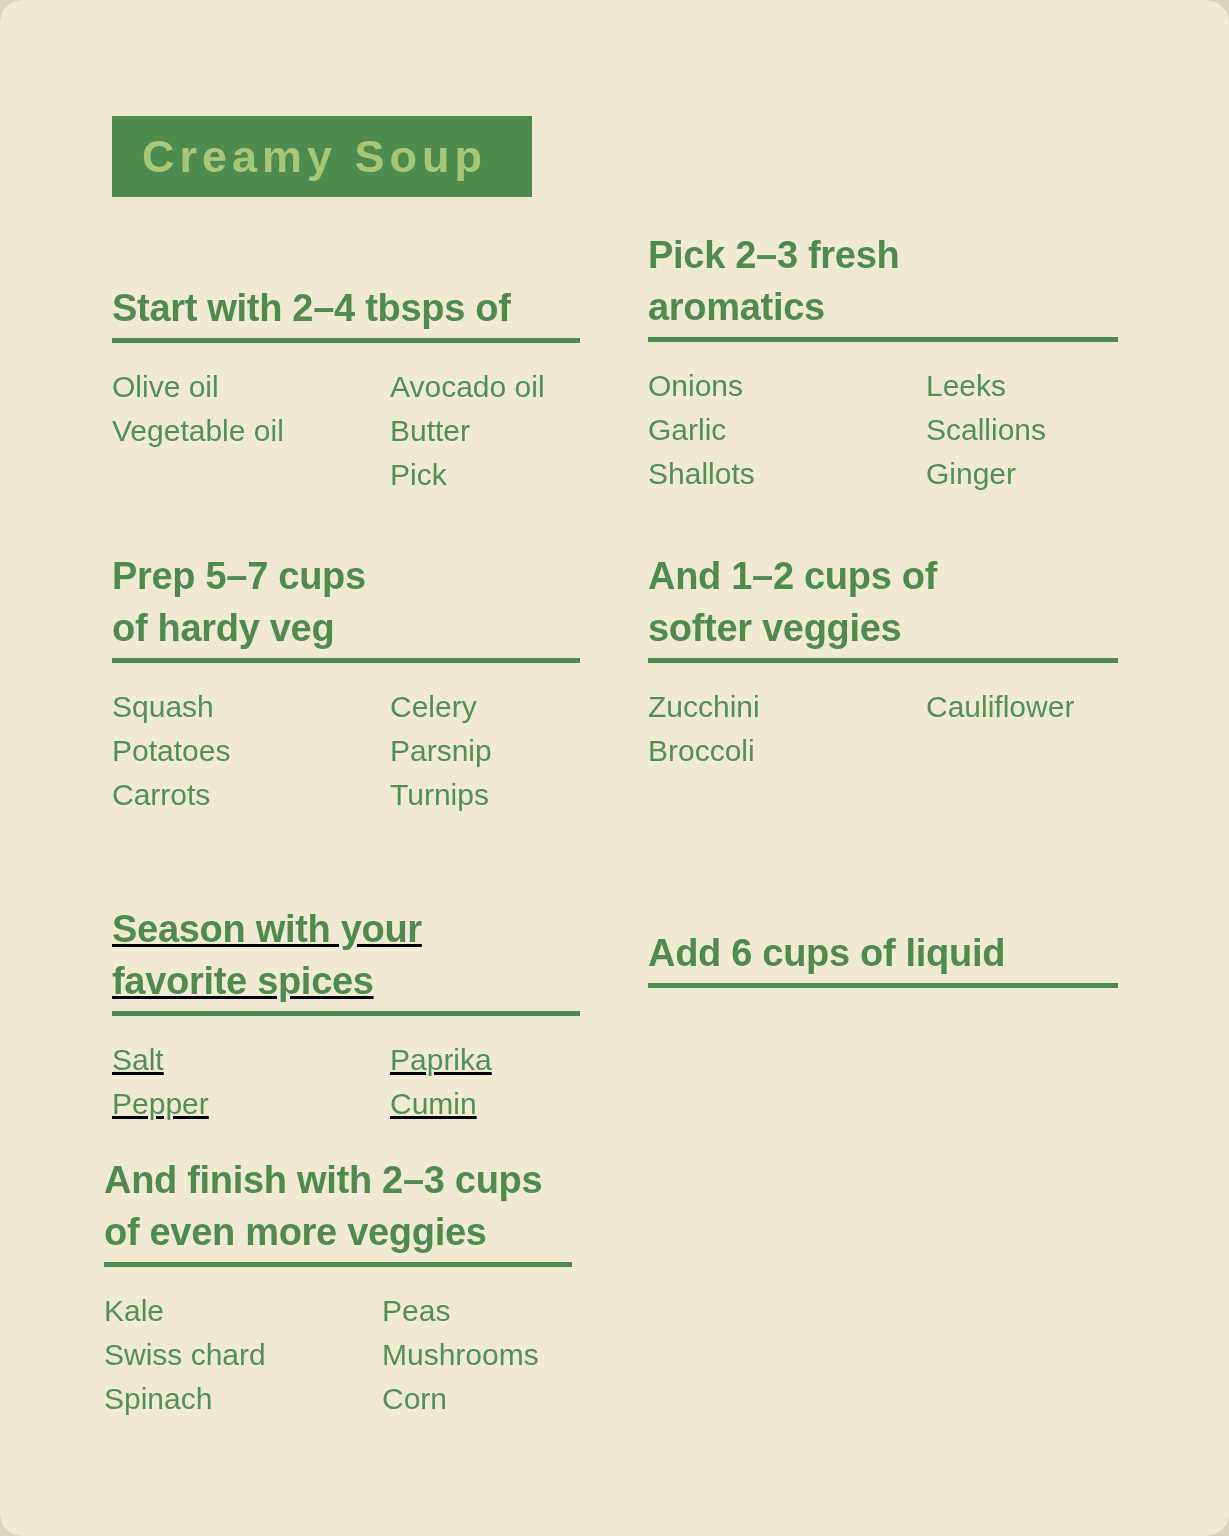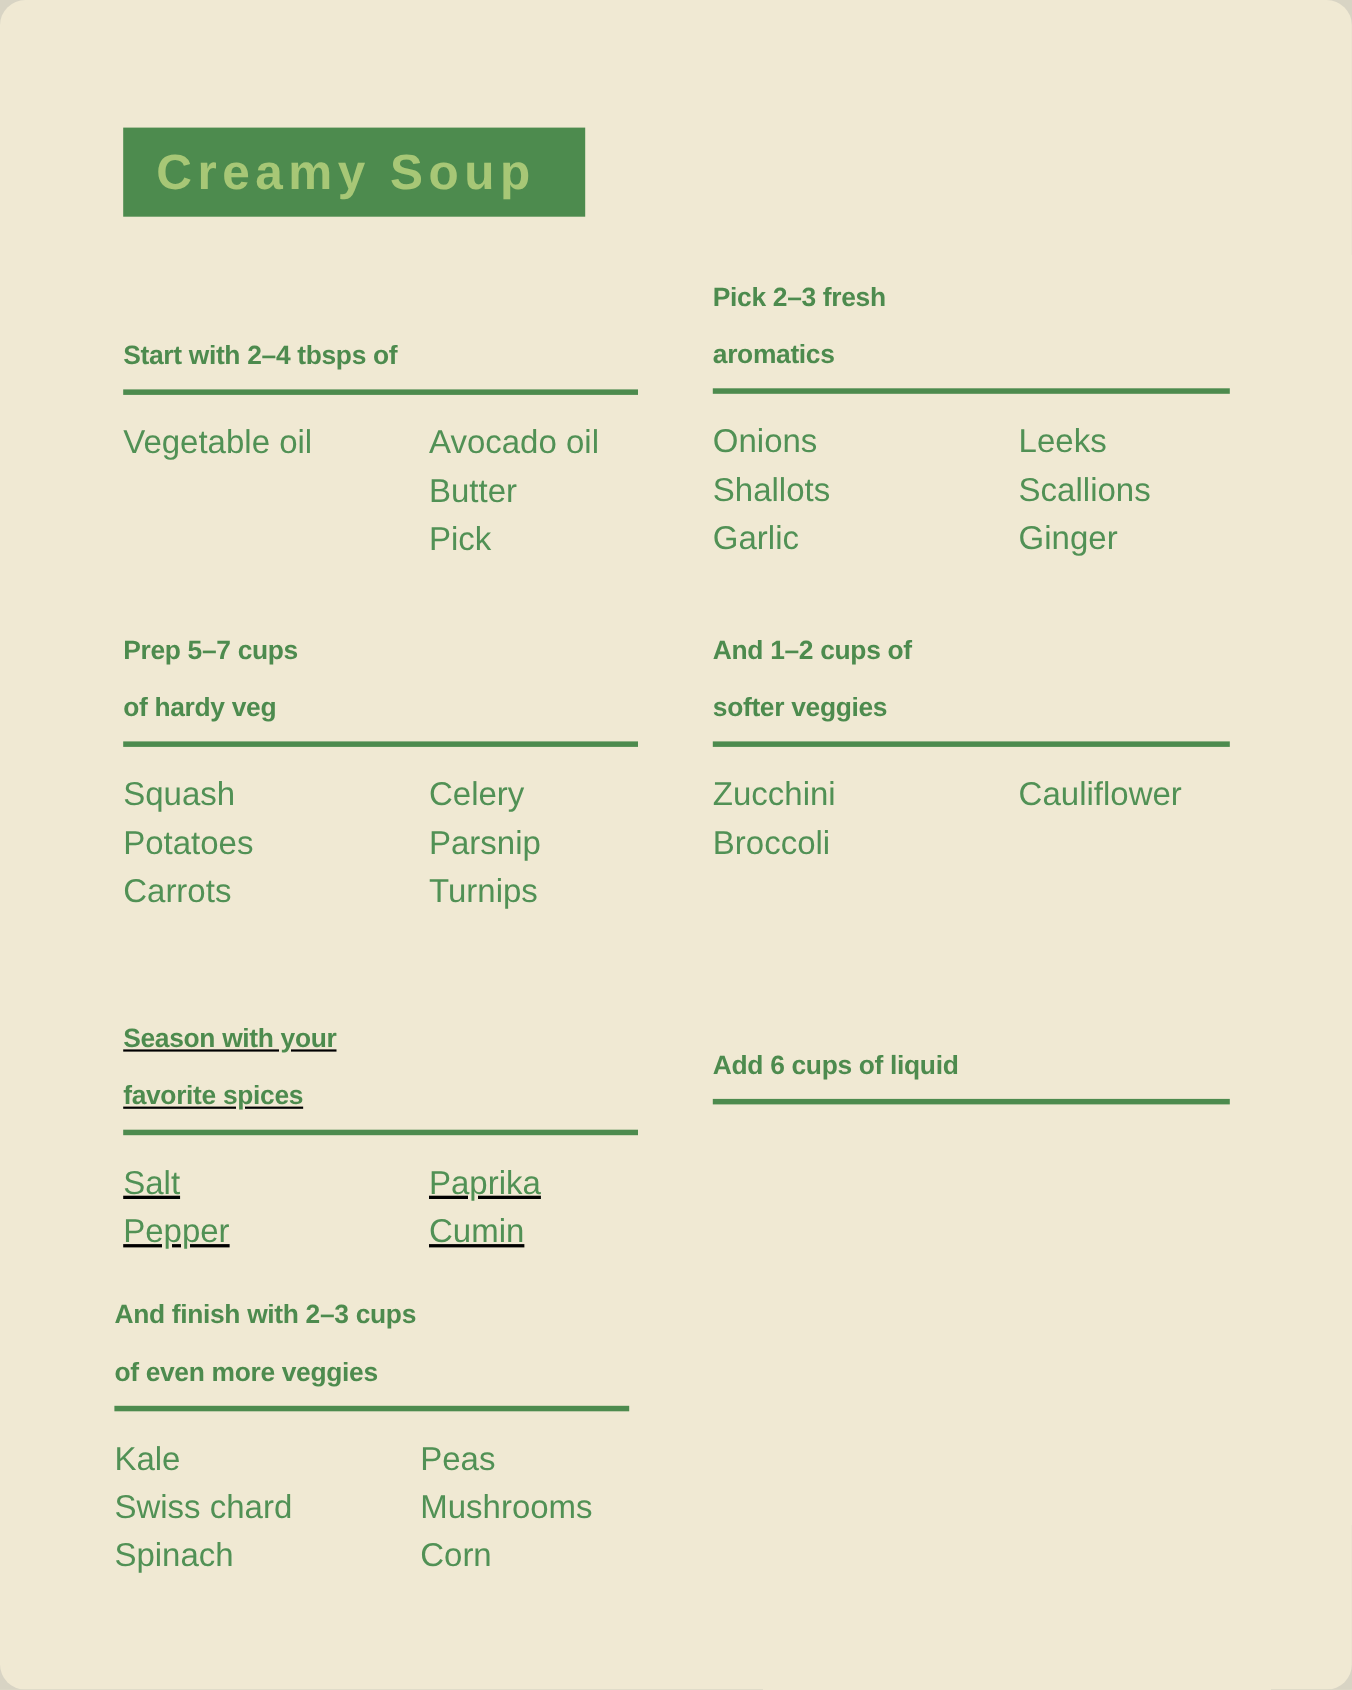--- a/index.html
+++ b/index.html
@@ -38,27 +38,26 @@
   .section { position: absolute; width: 468px; }
   .s0 { left: 112px; top: 282px; }
   .s1 { left: 648px; top: 229px; width: 470px; }
   .s2 { left: 112px; top: 550px; }
   .s3 { left: 648px; top: 550px; width: 470px; }
   .s4 { left: 112px; top: 903px; text-decoration: underline; }
   .s5 { left: 648px; top: 927px; width: 470px; }
   .s6 { left: 104px; top: 1154px; }
 
   .heading {
-    font-size: 24px;
+    font-size: 38px;
     font-weight: bold;
     line-height: 52px;
     letter-spacing: -0.3px;
     color: var(--green, #4d8b4e);
     white-space: nowrap;
-    margin-top: 16px;
   }
   .heading span { display: block; }
 
   .divider {
     height: 5px;
     background: var(--green, #4d8b4e);
     margin-top: 4px;
   }
 
   .list { display: flex; margin-top: 22px; }
@@ -81,41 +80,42 @@
   </div>
 
   <section class="section s0">
     <h2 class="heading">
       <span>Start with 2–4 tbsps of</span>
       <span></span>
     </h2>
     <div class="divider"></div>
     <div class="list">
       <div class="c1">
+        <div class="item">Olive oil</div>
         <div class="item">Vegetable oil</div>
       </div>
       <div class="c2">
         <div class="item">Avocado oil</div>
         <div class="item">Butter</div>
         <div class="item">Pick</div>
       </div>
     </div>
   </section>
 
   <section class="section s1">
     <h2 class="heading">
       <span>Pick 2–3 fresh</span>
       <span>aromatics</span>
     </h2>
     <div class="divider"></div>
     <div class="list">
       <div class="c1">
         <div class="item">Onions</div>
+        <div class="item">Garlic</div>
         <div class="item">Shallots</div>
-        <div class="item">Garlic</div>
       </div>
       <div class="c2">
         <div class="item">Leeks</div>
         <div class="item">Scallions</div>
         <div class="item">Ginger</div>
       </div>
     </div>
   </section>
 
   <section class="section s2">

